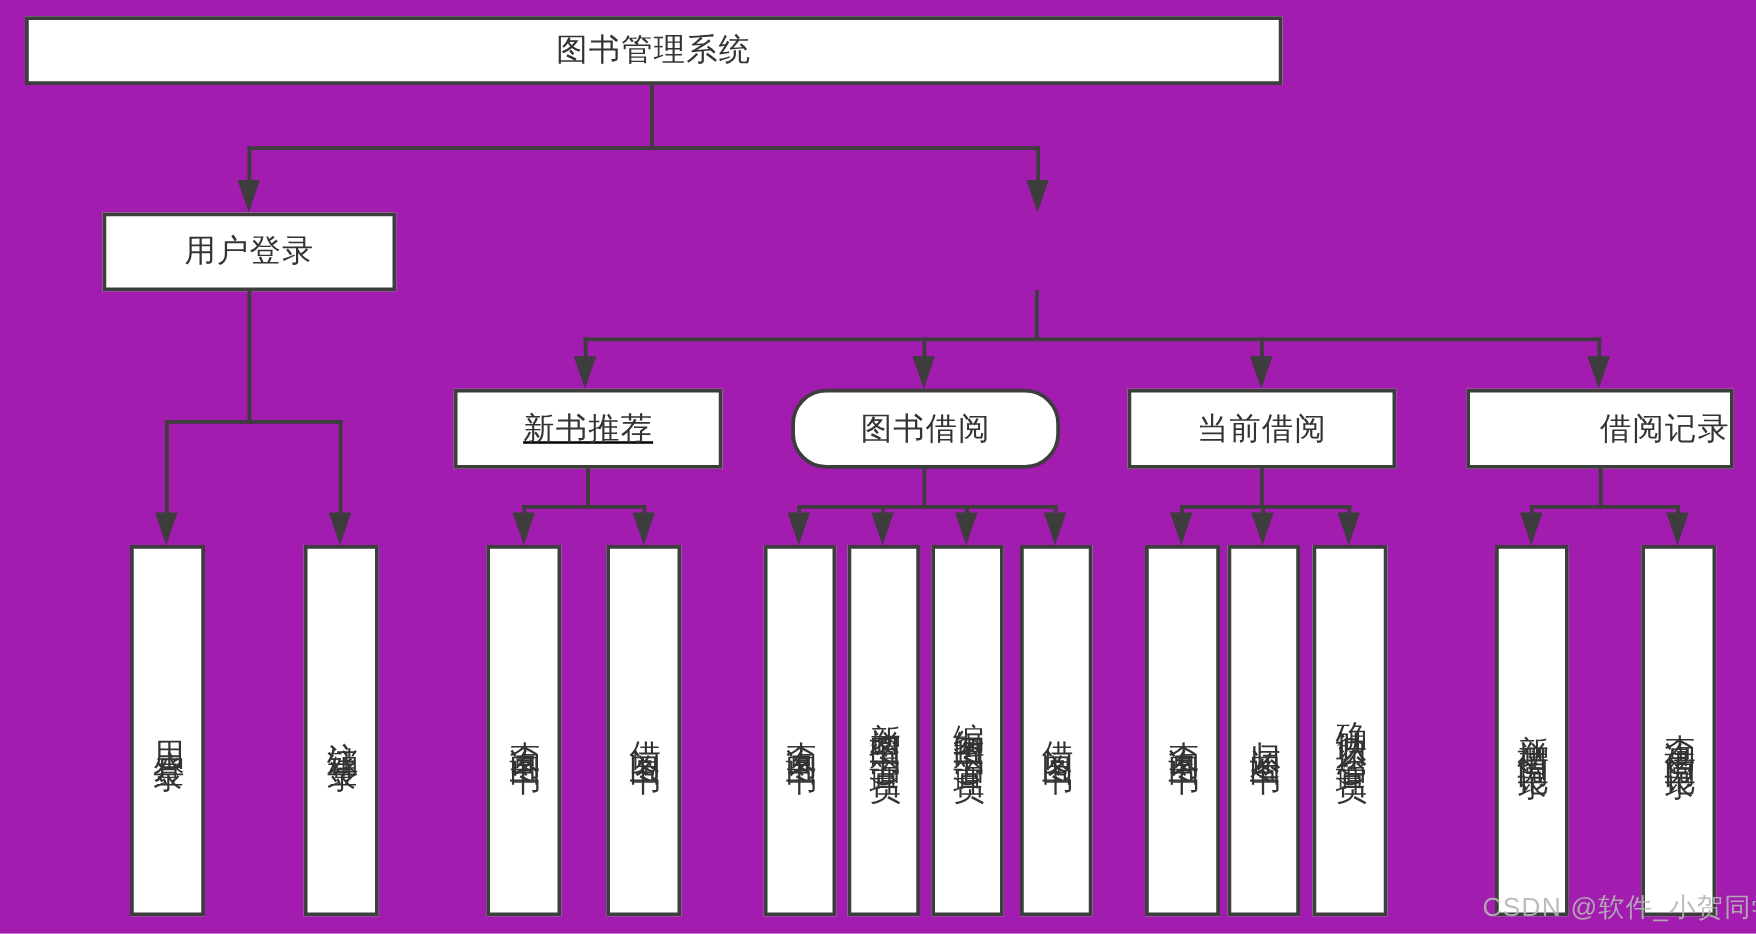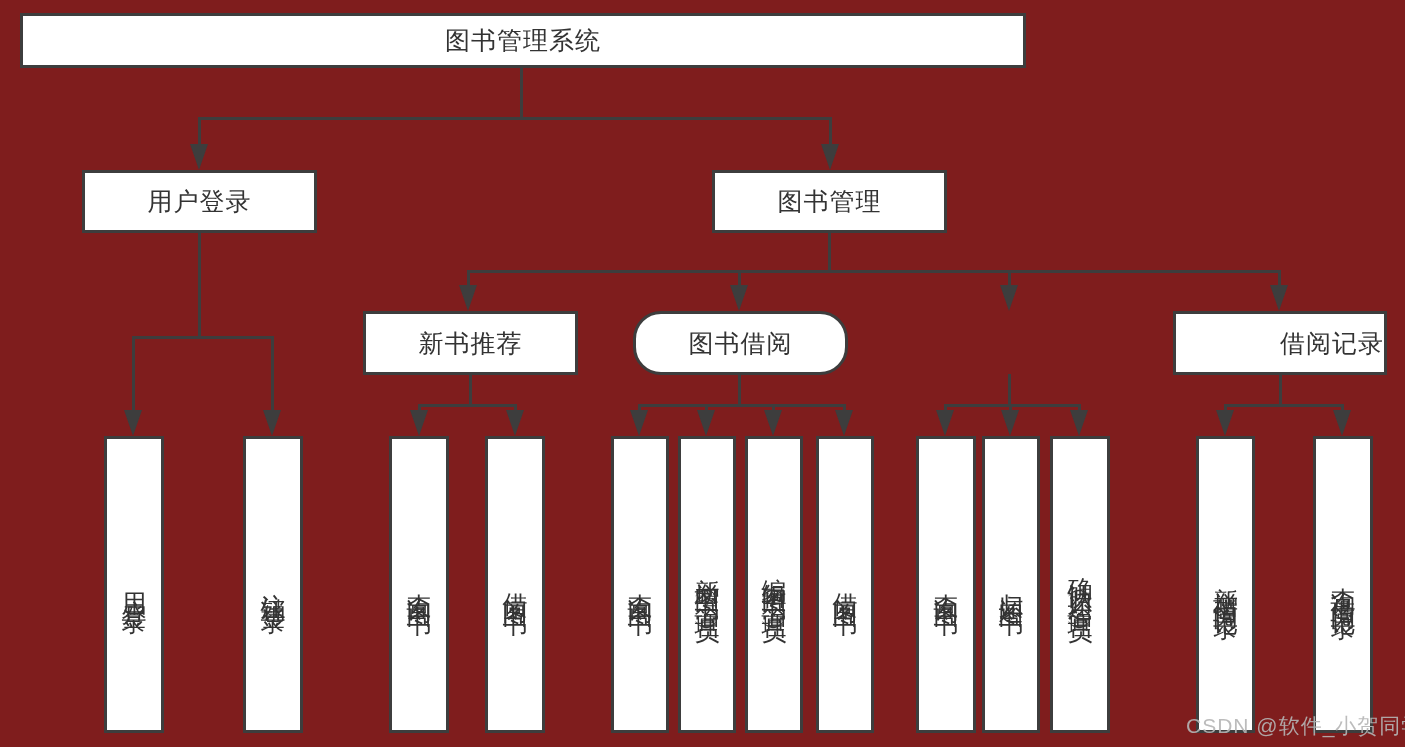--- a/index.html
+++ b/index.html
@@ -1,17 +1,17 @@
 <!DOCTYPE html>
 <html><head>
 <meta charset="utf-8">
 <style>
   html,body{margin:0;padding:0;background:#ffffff;}
   body{font-family:"Liberation Sans","DejaVu Sans",sans-serif;}
-  .canvas{position:relative;width:1405px;height:747px;background:#7f1d1d;overflow:hidden;}
+  .canvas{position:relative;width:1405px;height:747px;background:#a21caf;overflow:hidden;}
   .box{position:absolute;box-sizing:border-box;border:3px solid #3d3d3d;background:#fff;
        display:flex;align-items:center;justify-content:center;}
   .lbl{font-size:25px;color:#333333;letter-spacing:1px;white-space:nowrap;line-height:1;}
   .vbox .lbl{writing-mode:vertical-rl;text-orientation:mixed;letter-spacing:6px;}
   .lh{position:absolute;height:3px;background:#3d3d3d;}
   .lv{position:absolute;width:3px;background:#3d3d3d;}
   .ah{position:absolute;width:0;height:0;border-left:9px solid transparent;
       border-right:9px solid transparent;border-top:26px solid #3d3d3d;}
   .watermark{position:absolute;left:1186px;top:712px;font-size:21px;color:#b5b5b5;
       letter-spacing:1px;white-space:nowrap;z-index:5;opacity:.9;}
@@ -28,47 +28,47 @@
   <div class="lv" style="left:520px;top:68px;height:50px;"></div>
   <div class="lh" style="left:198px;top:117px;width:634px;"></div>
   <div class="lv" style="left:198px;top:117px;height:28px;"></div>
   <div class="ah" style="left:190px;top:144px;"></div>
   <div class="lv" style="left:829px;top:117px;height:28px;"></div>
   <div class="ah" style="left:821px;top:144px;"></div>
 
   <div class="box" style="left:82px;top:170px;width:235px;height:63px;">
     <span class="lbl">用户登录</span>
   </div>
-  <div class="box" style="left:712px;top:170px;width:235px;height:63px;">
-    <span class="lbl">图书管理</span>
-  </div>
 
   <div class="lv" style="left:198px;top:232px;height:107px;"></div>
   <div class="lh" style="left:132px;top:336px;width:142px;"></div>
   <div class="lv" style="left:132px;top:336px;height:76px;"></div>
   <div class="ah" style="left:124px;top:410px;"></div>
   <div class="lv" style="left:271px;top:336px;height:76px;"></div>
   <div class="ah" style="left:263px;top:410px;"></div>
 
   <div class="lv" style="left:828px;top:232px;height:41px;"></div>
   <div class="lh" style="left:467px;top:270px;width:814px;"></div>
   <div class="lv" style="left:467px;top:270px;height:17px;"></div>
   <div class="ah" style="left:459px;top:285px;"></div>
   <div class="lv" style="left:738px;top:270px;height:17px;"></div>
   <div class="ah" style="left:730px;top:285px;"></div>
   <div class="lv" style="left:1008px;top:270px;height:17px;"></div>
   <div class="ah" style="left:1000px;top:285px;"></div>
   <div class="lv" style="left:1278px;top:270px;height:17px;"></div>
   <div class="ah" style="left:1270px;top:285px;"></div>
 
-  <div class="box" style="left:363px;top:311px;width:215px;height:64px;">
+  <div class="box" style="left:363px;top:311px;width:215px;height:64px;text-decoration:underline;">
     <span class="lbl">新书推荐</span>
   </div>
   <div class="box" style="left:633px;top:311px;width:215px;height:64px;border-radius:28px;">
     <span class="lbl">图书借阅</span>
+  </div>
+  <div class="box" style="left:902px;top:311px;width:215px;height:64px;">
+    <span class="lbl">当前借阅</span>
   </div>
   <div class="box" style="left:1173px;top:311px;width:214px;height:64px;justify-content:flex-end;">
     <span class="lbl">借阅记录</span>
   </div>
 
   <div class="lv" style="left:469px;top:374px;height:33px;"></div>
   <div class="lh" style="left:418px;top:404px;width:99px;"></div>
   <div class="lv" style="left:418px;top:404px;height:10px;"></div>
   <div class="ah" style="left:410px;top:410px;"></div>
   <div class="lv" style="left:514px;top:404px;height:10px;"></div>

